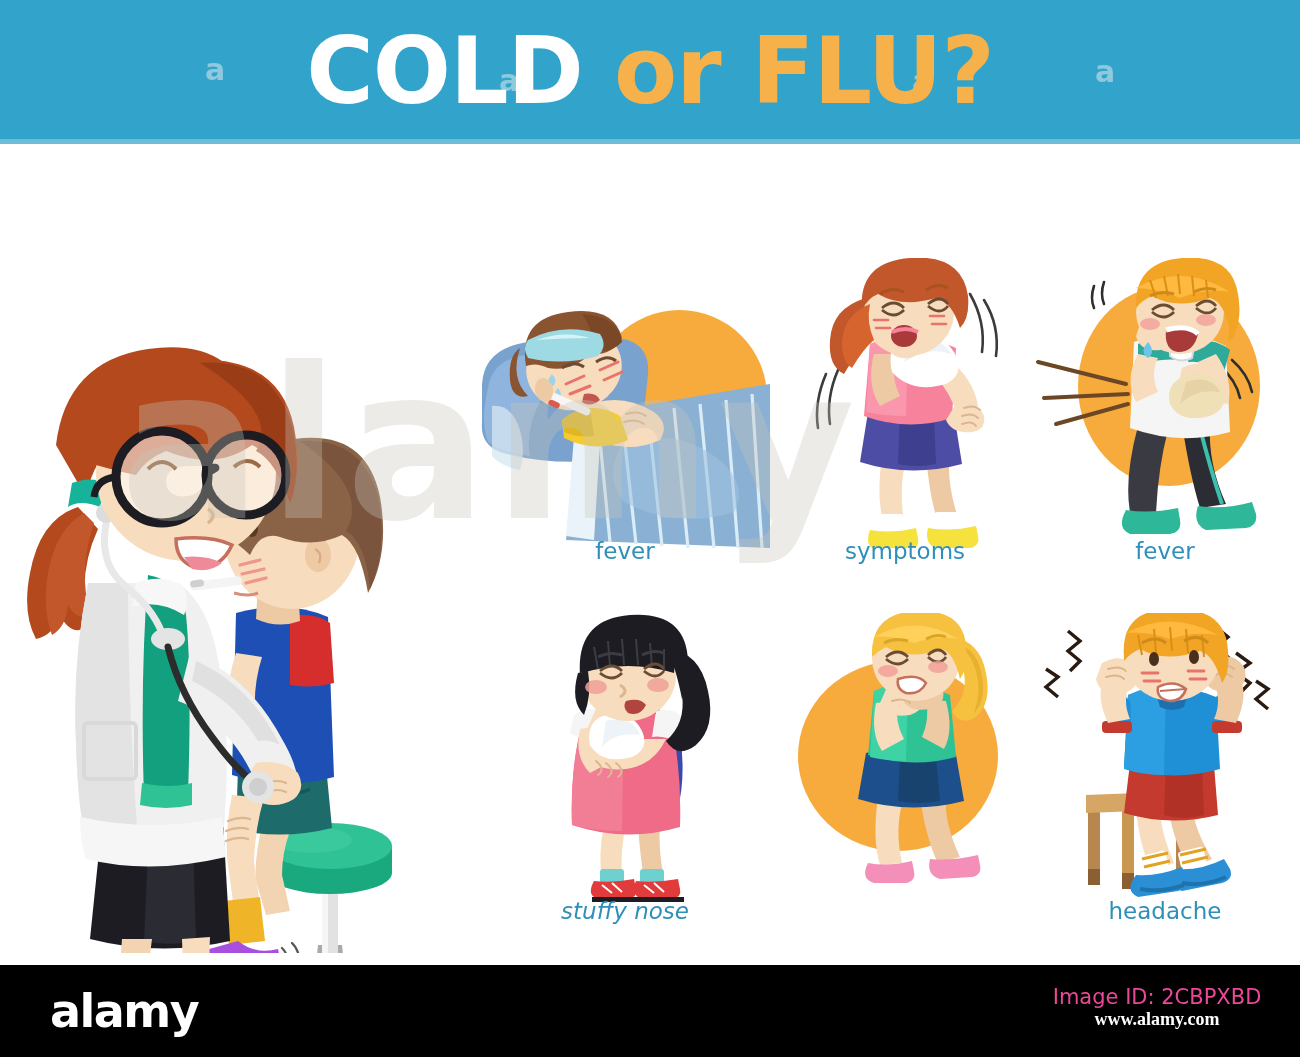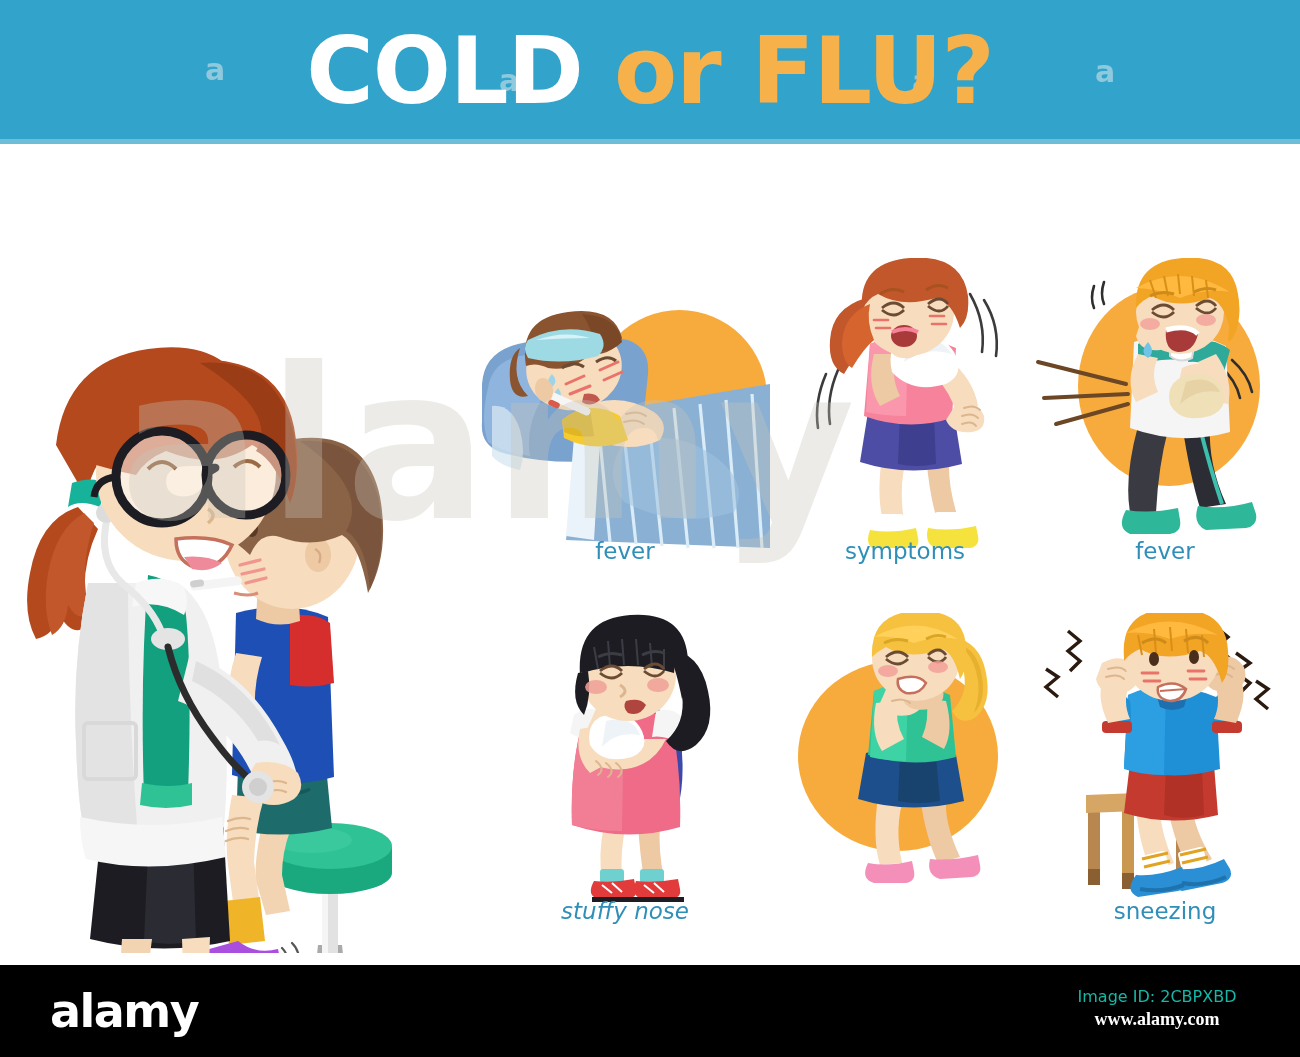--- a/index.html
+++ b/index.html
@@ -97,21 +97,21 @@
     width: 1300px; height: 92px; background: #000000;
   }
   #alamy-logo {
     position: absolute; left: 50px; top: 23px;
     color: #ffffff; font-size: 46px; font-weight: bold;
     letter-spacing: -1.5px; line-height: 1;
     font-family: "DejaVu Sans", sans-serif;
   }
   #footer-right { position: absolute; right: 38px; top: 22px; text-align: center; width: 210px; }
   #image-id {
-    color: #14b8a6; font-size: 16px; line-height: 20px;
+    color: #ec4899; font-size: 21px; line-height: 20px;
     font-family: "DejaVu Sans", sans-serif;
   }
   #alamy-url {
     color: #ffffff; font-size: 18px; font-weight: bold; line-height: 24px;
     font-family: Liberation Serif, serif;
   }
 </style>
 </head>
 <body>
 
@@ -709,21 +709,21 @@
           <g stroke="#e9736a" stroke-width="2.8" stroke-linecap="round">
             <path d="M112 60 l16 0"></path>
               <path d="M114 68 l16 0"></path>
             <path d="M158 58 l16 0"></path>
               <path d="M160 66 l16 0"></path>
           </g>
 
           <path d="M128 74 q16 -8 28 2 q-4 12 -16 12 q-14 -2 -12 -14 Z" fill="#ffffff" stroke="#c4705c" stroke-width="2.5"></path>
           <path d="M130 78 l26 -2" stroke="#c4705c" stroke-width="2" fill="none"></path>
         </svg>
-        <div class="symptom-label" style="top:285px;">sneezing</div>
+        <div class="symptom-label" style="top:285px;">headache</div>
       </div>
     </div>
 
     <div id="big-watermark">alamy</div>
   </div>
 
   <div id="footer">
     <div id="alamy-logo">alamy</div>
     <div id="footer-right">
       <div id="image-id">Image ID: 2CBPXBD</div>

